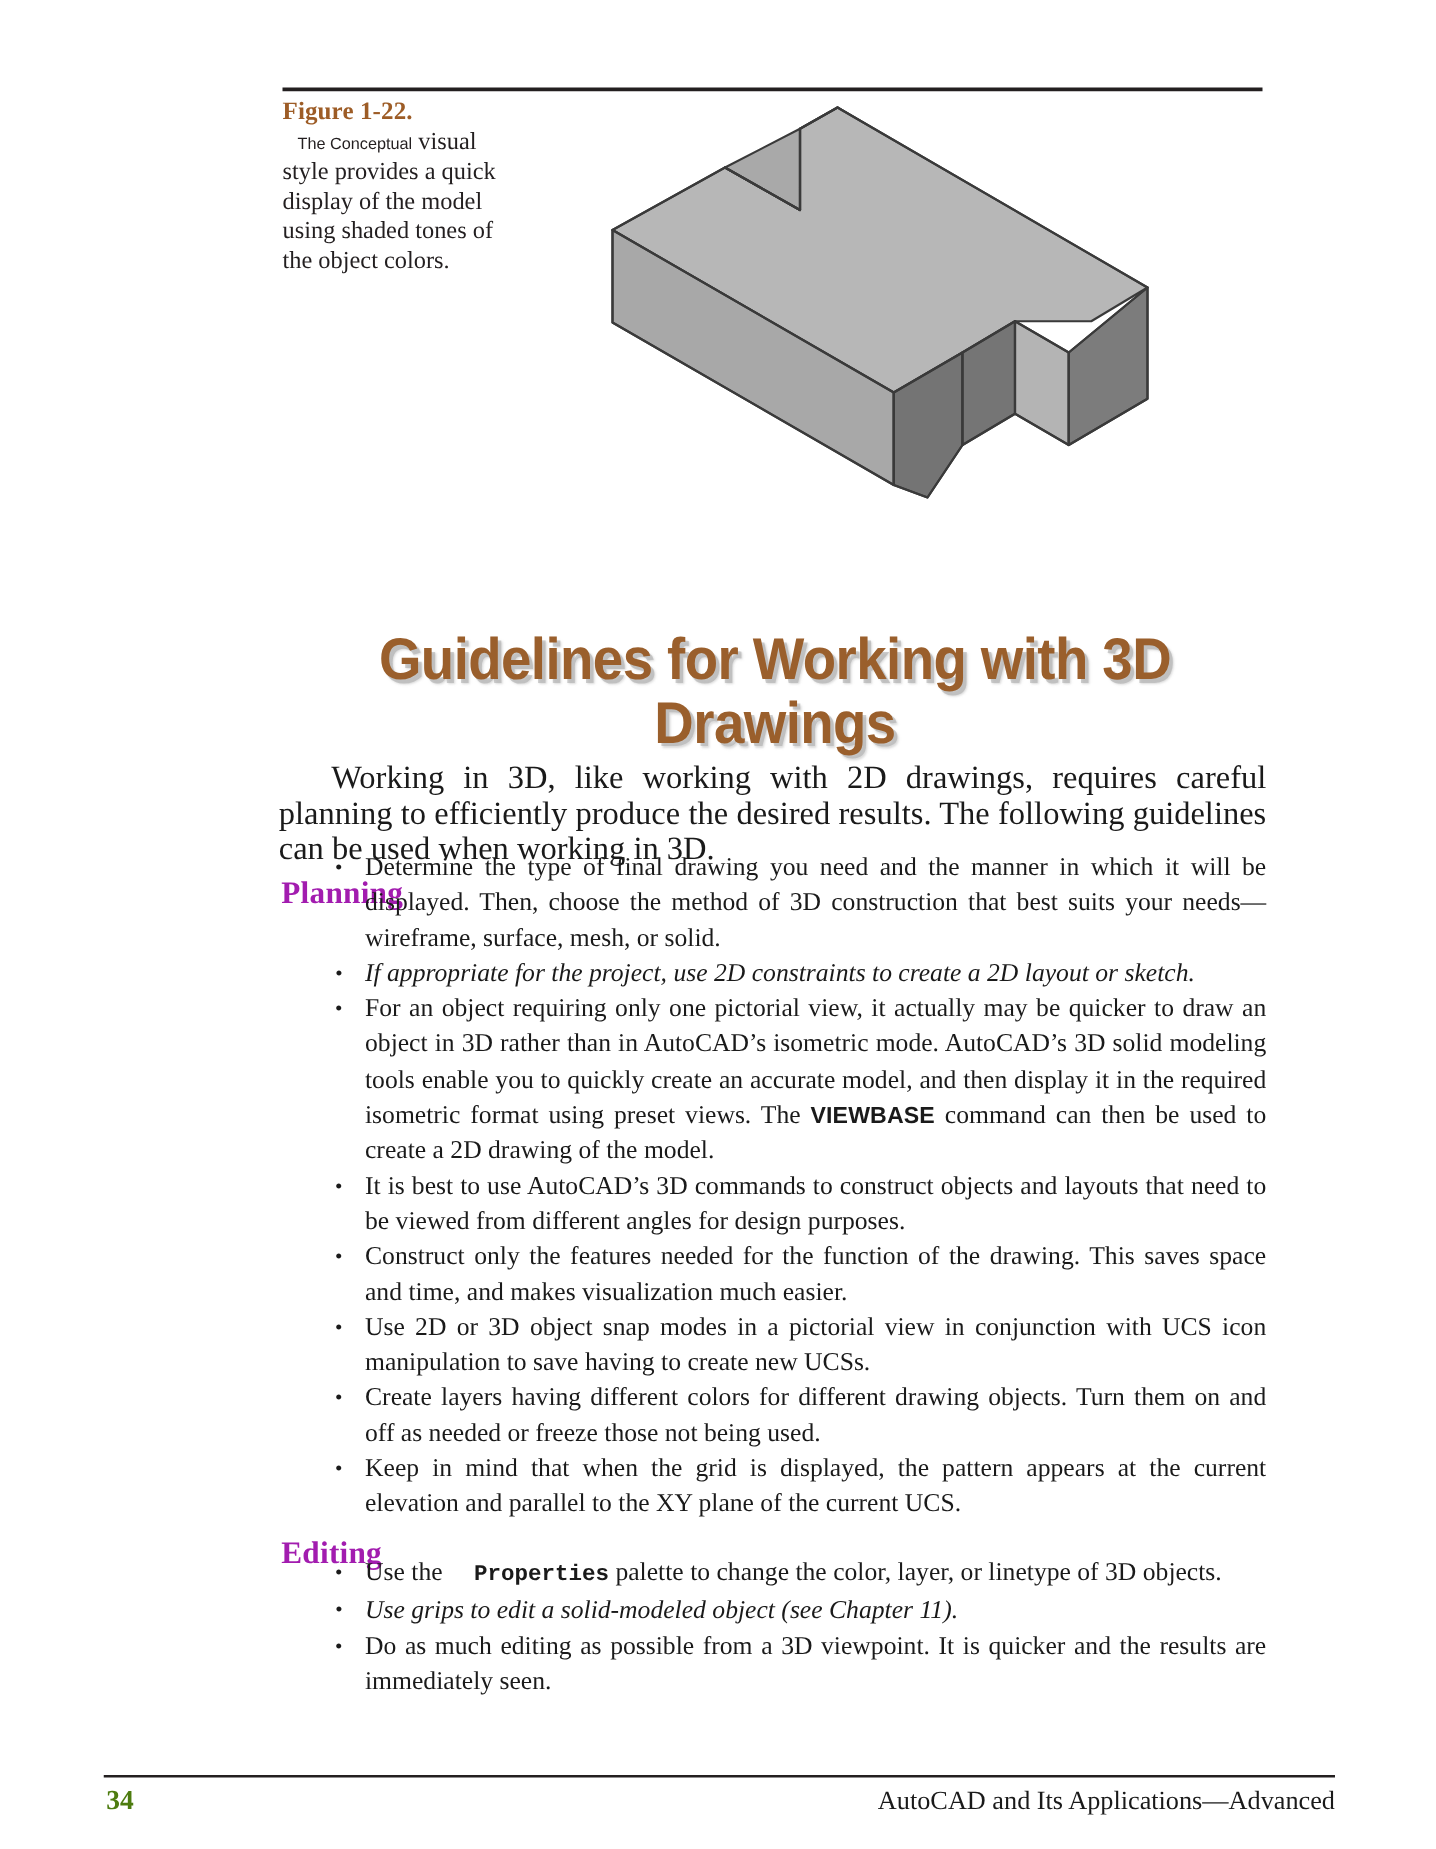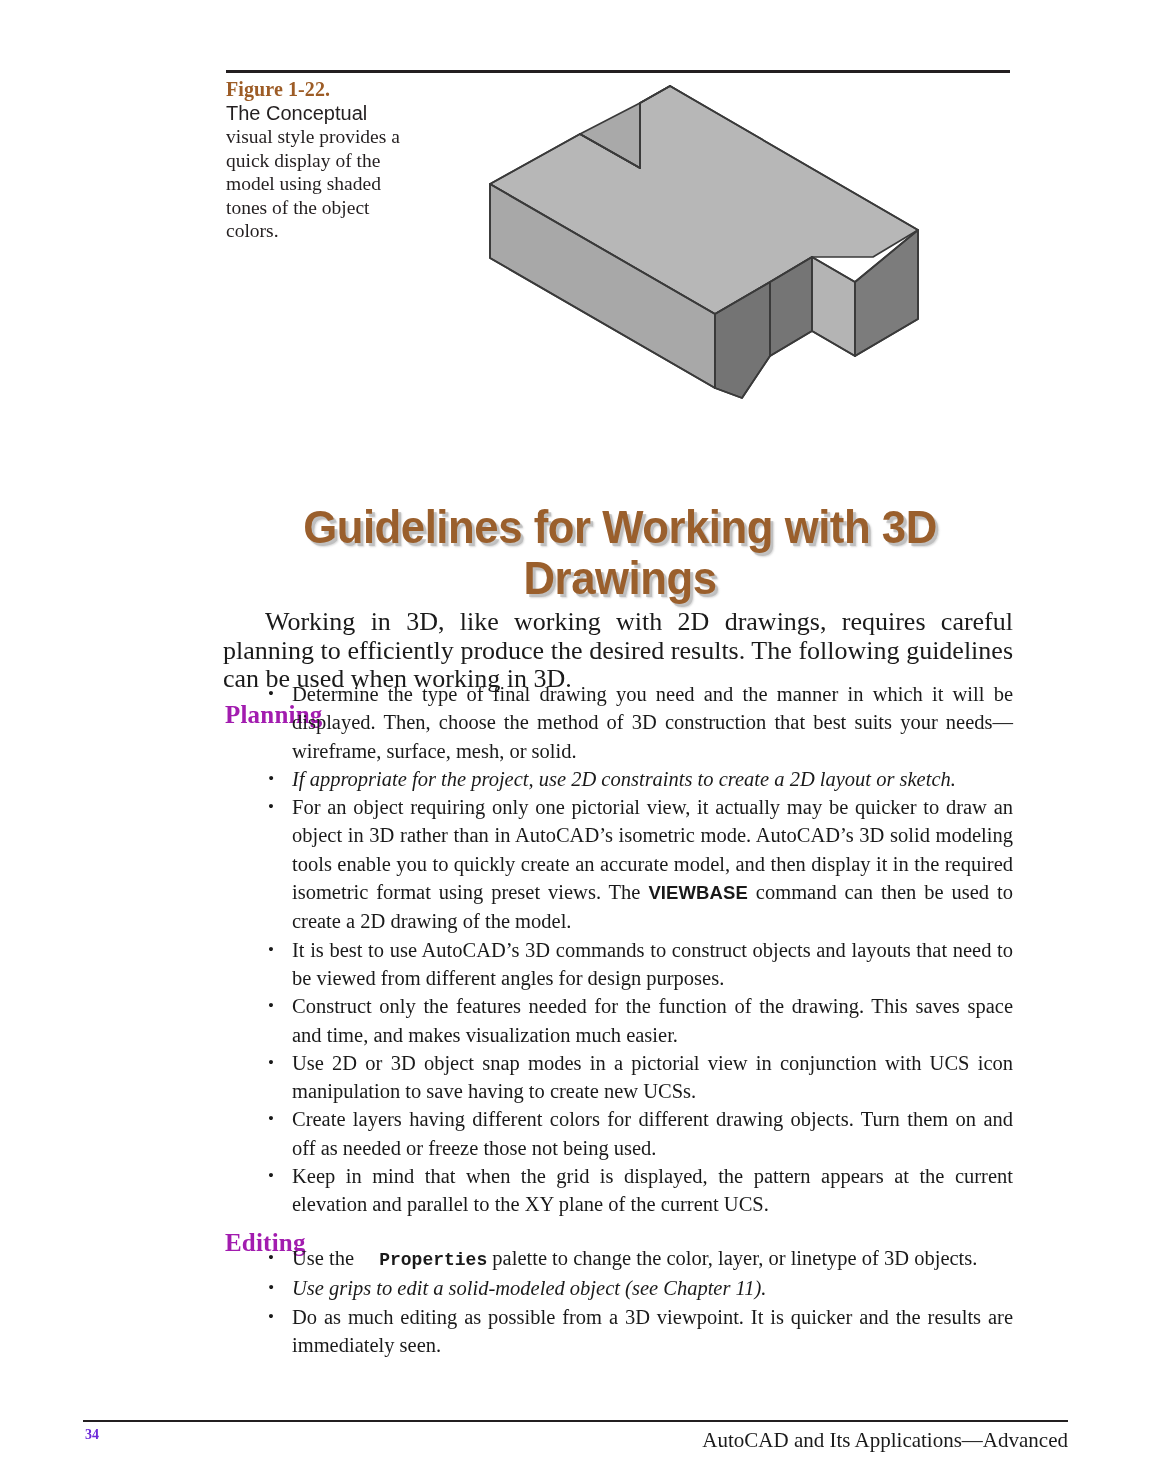--- a/index.html
+++ b/index.html
@@ -47,21 +47,22 @@
     font-weight: bold;
     display: block;
     font-size: 20px;
     letter-spacing: 0.1px;
   }
   .figure-caption .fig-text {
     display: block;
   }
   .figure-caption .fig-text .sans-word {
     font-family: "Liberation Sans", sans-serif;
-    font-size: 20px;
+    font-size: 13px;
+    margin-left: 12px;
   }
 
   
   .model-art {
     position: absolute;
     left: 470px;
     top: 78px;
     width: 480px;
     height: 330px;
   }
@@ -164,23 +165,23 @@
     left: 83px;
     top: 1420px;
     width: 985px;
     height: 0;
     border-top: 2.5px solid #231f20;
   }
   .footer-page {
     position: absolute;
     left: 85px;
     top: 1427px;
-    font-size: 14px;
-    font-weight: bold;
-    color: #6d28d9;
+    font-size: 22px;
+    font-weight: bold;
+    color: #4d7c0f;
   }
   .footer-title {
     position: absolute;
     right: 81px;
     top: 1428px;
     font-size: 21px;
     color: #1a1a1a;
   }
 </style>
 </head>

